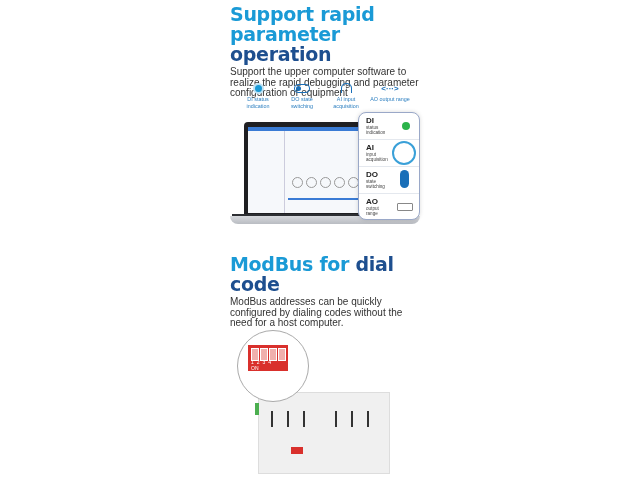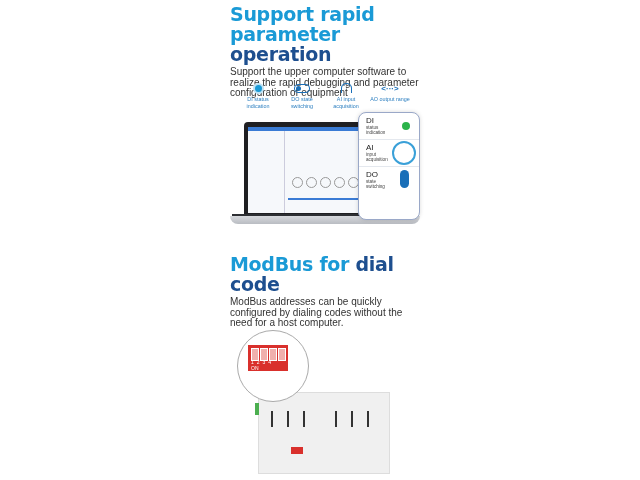--- a/index.html
+++ b/index.html
@@ -15,21 +15,21 @@
   .ic .t{font-size:5.4px;line-height:6.5px;color:#2c7fc0;margin-top:2px;}
   
   .laptop{position:absolute;left:232px;top:122px;width:132px;height:110px;}
   .screen{position:absolute;left:12px;top:0;width:130px;height:94px;background:#1f1f22;border-radius:4px 4px 0 0;}
   .scr{position:absolute;left:4px;top:5px;right:3px;bottom:3px;background:#f6f8fb;overflow:hidden;}
   .base{position:absolute;left:-2px;top:94px;width:190px;height:8px;background:linear-gradient(#d7d9dd,#b9bcc2);border-radius:0 0 10px 10px;}
   .kb{position:absolute;left:0px;top:92px;width:186px;height:3px;background:#2d2f33;}
   .panel{position:absolute;left:358px;top:112px;width:60px;height:106px;background:#fff;border:1px solid #9aa8c8;border-radius:8px;box-shadow:0 0 4px rgba(0,0,0,.15);}
   .prow{height:26px;border-bottom:1px solid #e4e8ee;position:relative;}
   .prow:last-child{border-bottom:none;}
-  .pk{position:absolute;left:7px;top:3px;font-weight:normal;font-size:8px;color:#222;}
+  .pk{position:absolute;left:7px;top:3px;font-weight:bold;font-size:8px;color:#222;}
   .ps{position:absolute;left:7px;top:12px;font-size:4.6px;line-height:5px;color:#444;}
   .dial{position:absolute;left:237px;top:330px;width:70px;height:70px;border-radius:50%;border:1px solid #aaa;background:#fff;z-index:2;}
   .dip{position:absolute;left:10px;top:14px;width:40px;height:26px;background:#d9302c;}
   .sw{position:absolute;top:3px;width:6px;height:11px;background:#f0b0ad;border:1px solid #fff;}
   .device{position:absolute;left:258px;top:392px;width:130px;height:80px;background:#f0f0f0;border:1px solid #ddd;}
 </style>
 </head>
 <body>
 
 <div class="col" style="top:4px;">
@@ -97,20 +97,25 @@
   <div class="prow">
     <span class="pk">AI</span>
     <span class="ps" style="width:26px;">input acquisition</span>
     <span style="position:absolute;right:3px;top:1px;width:20px;height:20px;border-radius:50%;border:2px solid #3aa0d8;background:#fff;"></span>
   </div>
   <div class="prow">
     <span class="pk">DO</span>
     <span class="ps" style="width:22px;">state switching</span>
     <span style="position:absolute;right:10px;top:3px;width:9px;height:18px;border-radius:5px;background:#1a6fb8;"></span>
   </div>
+  <div class="prow">
+    <span class="pk">AO</span>
+    <span class="ps" style="width:22px;">output range</span>
+    <span style="position:absolute;right:6px;top:9px;width:14px;height:6px;border:1px solid #888;border-radius:1px;"></span>
+  </div>
 </div>
 
 <div class="col" style="top:254px;">
   <div class="h1">
     <span class="a">ModBus for</span> <span class="b">dial code</span><br>
   </div>
   <div class="desc">ModBus addresses can be quickly configured by dialing codes without the need for a host computer.</div>
 </div>
 
 <div class="dial">

